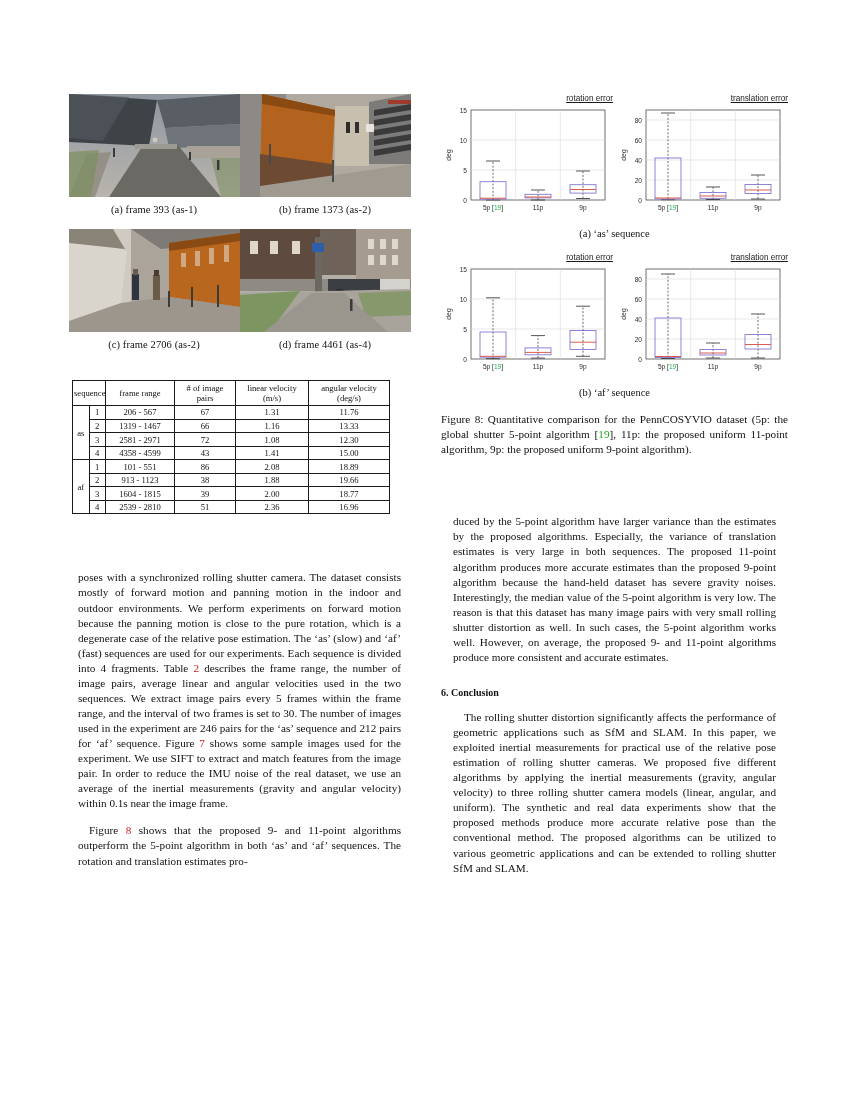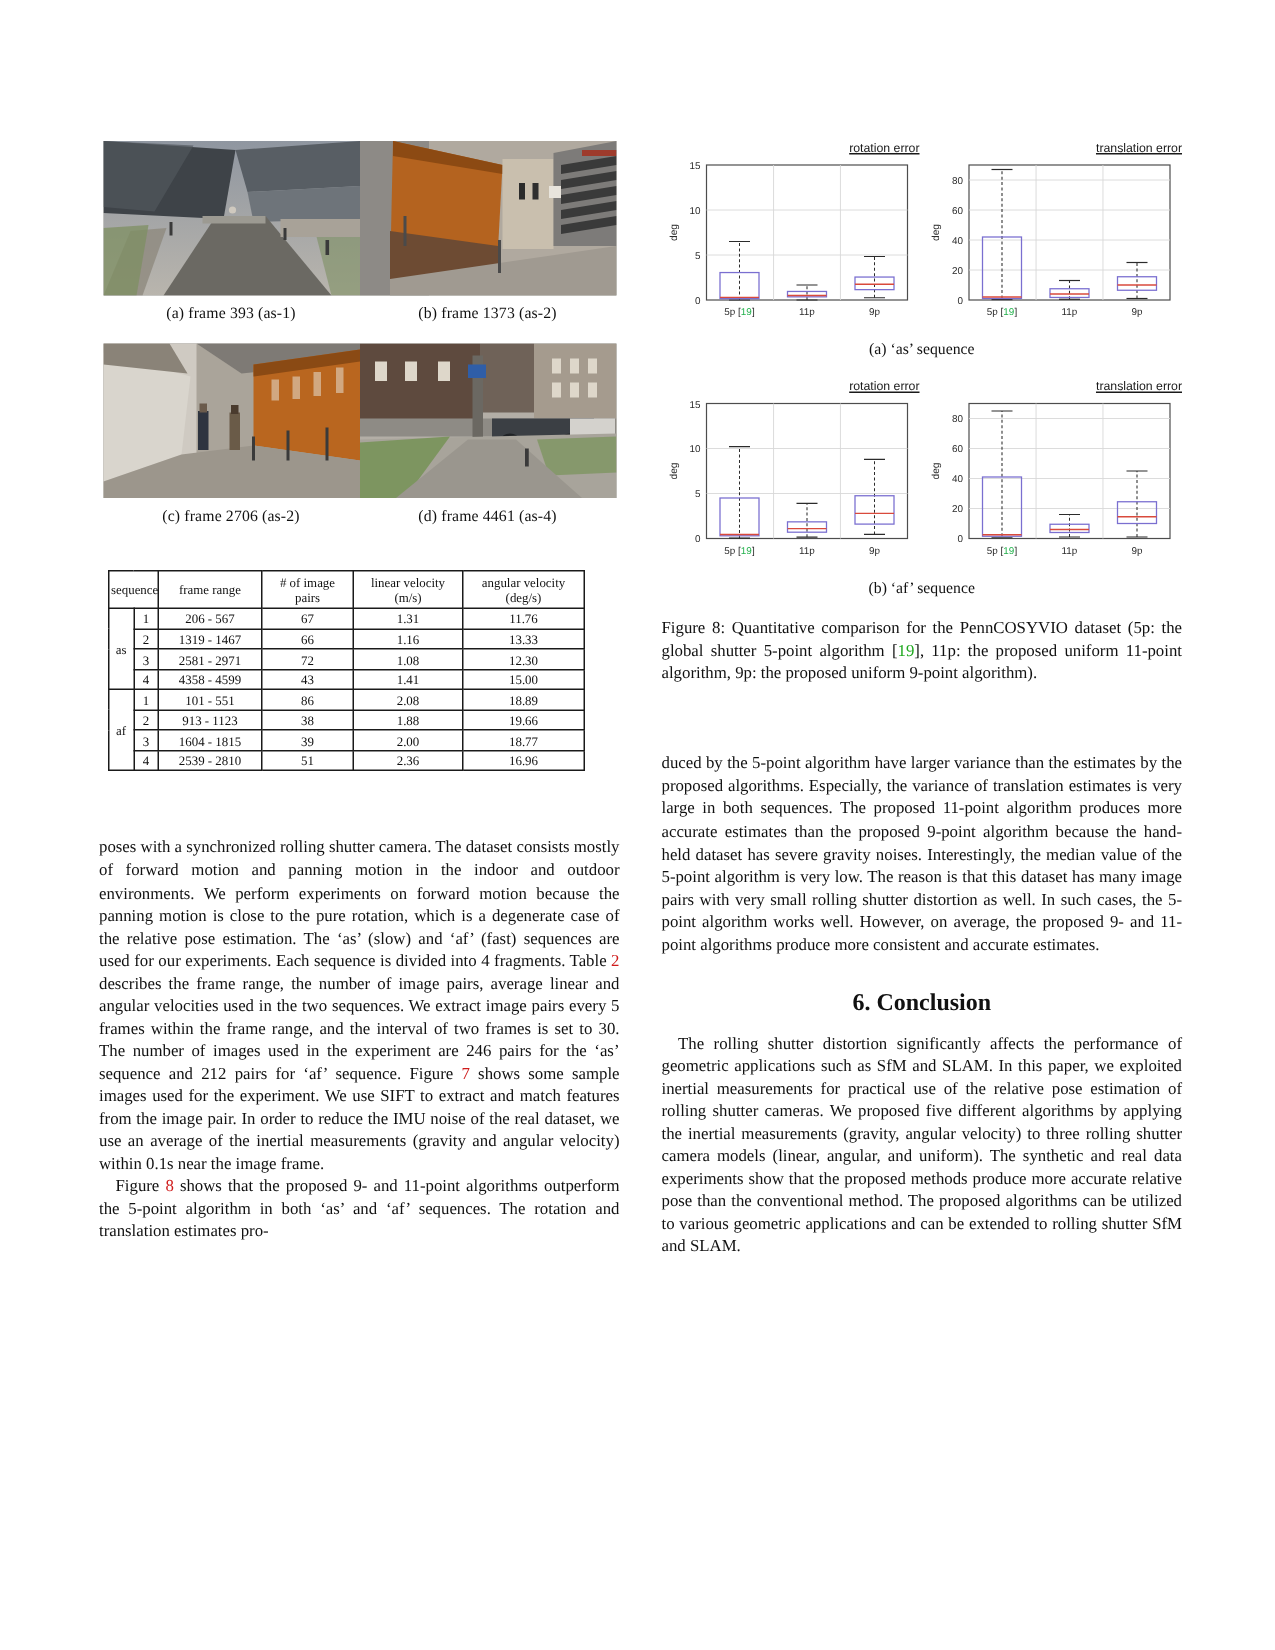--- a/index.html
+++ b/index.html
@@ -60,30 +60,29 @@
   .c-seq{width:20px;}
   .c-seqname{width:30px;}
   .c-range{width:66px;}
   .c-pairs{width:58px;}
   .c-lin{width:70px;}
   .c-ang{width:78px;}
 
   
   p.body{
     font-size:11.2px;line-height:1.345;text-align:justify;
-    margin:0;text-indent:0;
+    margin:12px;text-indent:0;
     hyphens:none;
   }
   p.body.indent{text-indent:11px;}
   .ref{color:#cf1b1b;}
   .refg{color:#1fa81f;}
   h2.sec{
-    font-size:16px;font-weight:bold;margin:22px 0 11px 0;
+    font-size:10px;font-weight:bold;margin:22px 0 11px 0;
     font-family:"Liberation Serif", serif;
-    text-align:center;
   }
 
   
   .plotrow{display:flex;justify-content:space-between;width:347px;}
   .plotbox{width:172px;}
   .plot-title{
     text-align:right;font-size:8.2px;font-family:"Liberation Sans",sans-serif;
     color:#1a1a1a;margin:0 0 1px 0;text-decoration:underline;
   }
   svg.boxplot{display:block;}

